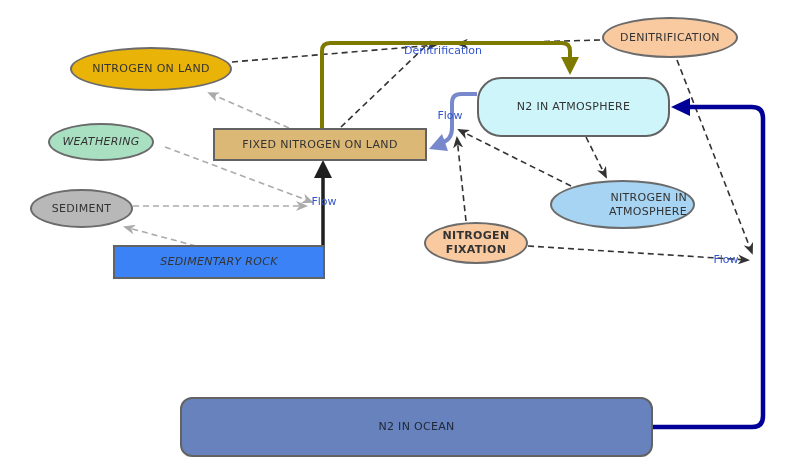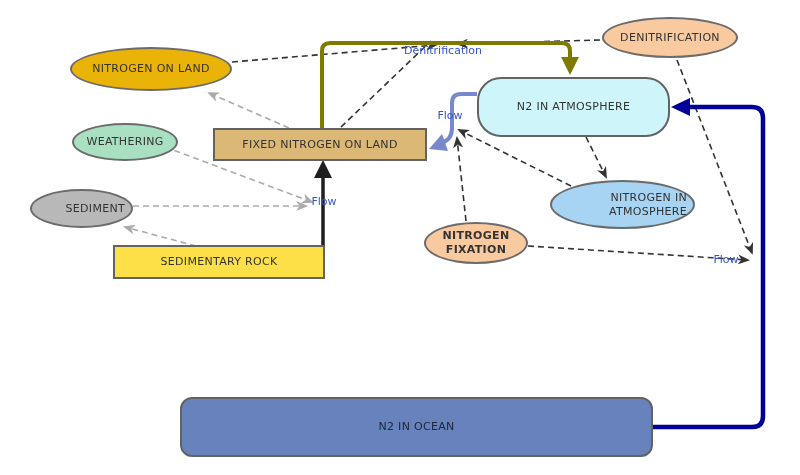--- a/index.html
+++ b/index.html
@@ -10,21 +10,21 @@
   #edges{position:absolute;left:0;top:0;width:800px;height:475px;}
   .node{
     position:absolute;display:flex;align-items:center;justify-content:center;
     text-align:center;font-size:11px;letter-spacing:.3px;color:#333;
     box-sizing:border-box;line-height:1.25;
   }
   .ellipse{border:2px solid #6b6b6b;border-radius:50%;padding:2px 6px;}
   .rect{border:2px solid #636363;}
   .node-fixed{background:#dcb876;}
   .node-atm{background:#cdf5fa;}
-  .node-rock{background:#fde047;color:#343434;}
+  .node-rock{background:#3b82f6;color:#343434;font-style:italic;}
   .node-ocean{background:#6782bc;color:#20293a;border-radius:12px;}
   .node-nol{background:#eab308;}
   .node-weath{background:#aae0c2;}
   .node-sed{background:#b8b8b8;}
   .node-denit,.node-fix{background:#f9c9a0;}
   .node-natm{background:#a7d4f2;}
   .flow-label{
     position:absolute;font-size:11px;color:#3355cc;text-align:center;
     line-height:1.1;pointer-events:auto;
   }
@@ -68,25 +68,25 @@
     <polygon points="314,178 332,178 323,160" fill="#1f1f1f"></polygon>
 
     <path d="M653,427 L752,427 Q763,427 763,416 L763,118 Q763,107 752,107 L689,107" stroke="#000099" stroke-width="4.5" fill="none"></path>
     <polygon points="690,98 690,116 671,107" fill="#000099"></polygon>
   </svg>
 
   <div class="node ellipse node-nol" style="left:70px;top:47px;width:162px;height:44px;">
     <span>NITROGEN ON LAND</span>
   </div>
 
-  <div class="node ellipse node-weath" style="left:72px;top:123px;width:106px;height:38px;">
+  <div class="node ellipse node-weath" style="left:48px;top:123px;width:106px;height:38px;font-style:italic;">
     <span>WEATHERING</span>
   </div>
 
-  <div class="node ellipse node-sed" style="left:30px;top:189px;width:103px;height:39px;justify-content:flex-end;">
+  <div class="node ellipse node-sed" style="left:30px;top:189px;width:103px;height:39px;">
     <span>SEDIMENT</span>
   </div>
 
   <div class="node rect node-rock" style="left:113px;top:245px;width:212px;height:34px;">
     <span>SEDIMENTARY ROCK</span>
   </div>
 
   <div class="node rect node-fixed" style="left:213px;top:128px;width:214px;height:33px;align-items:center;">
     <span>FIXED NITROGEN ON LAND</span>
   </div>

